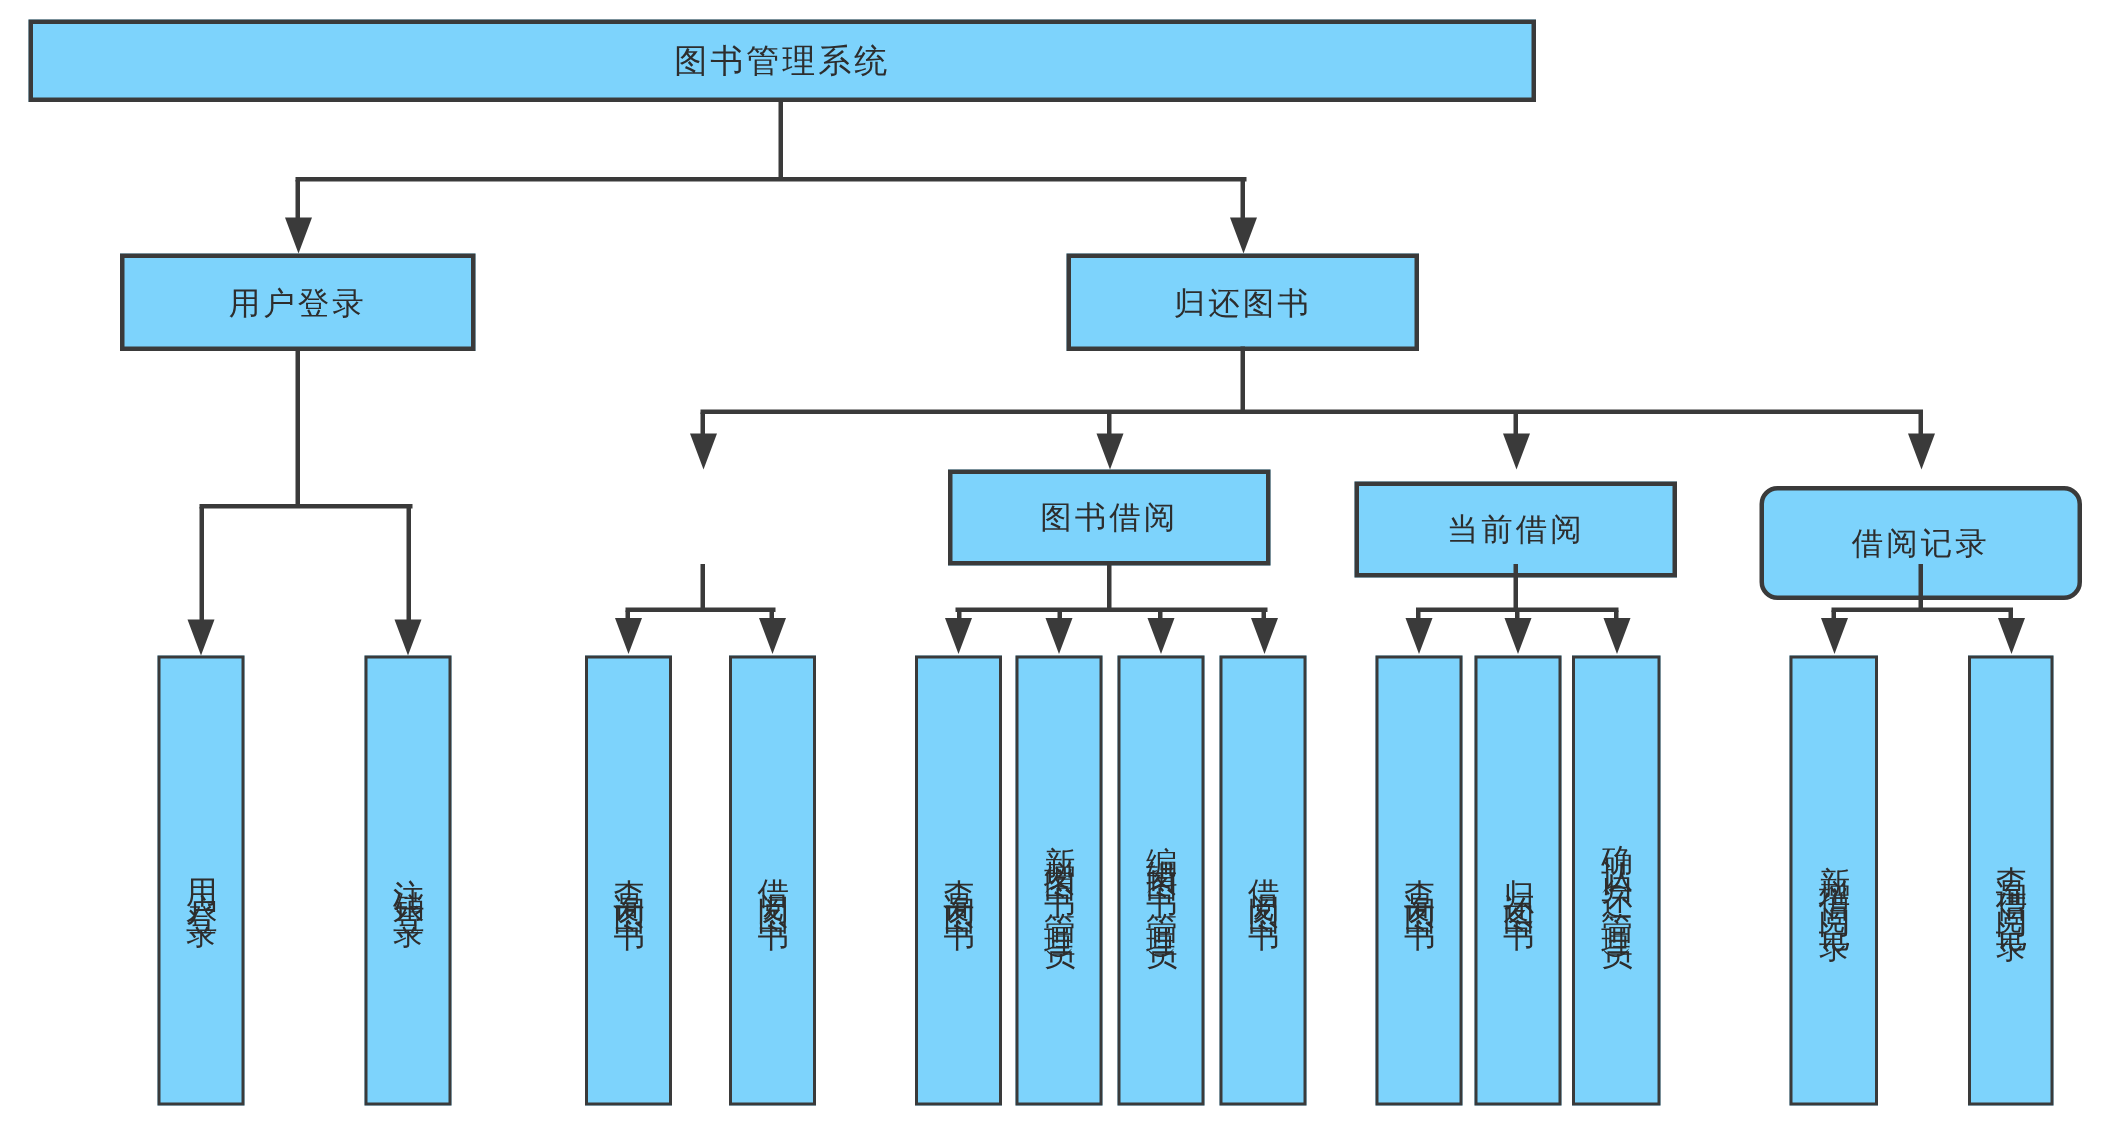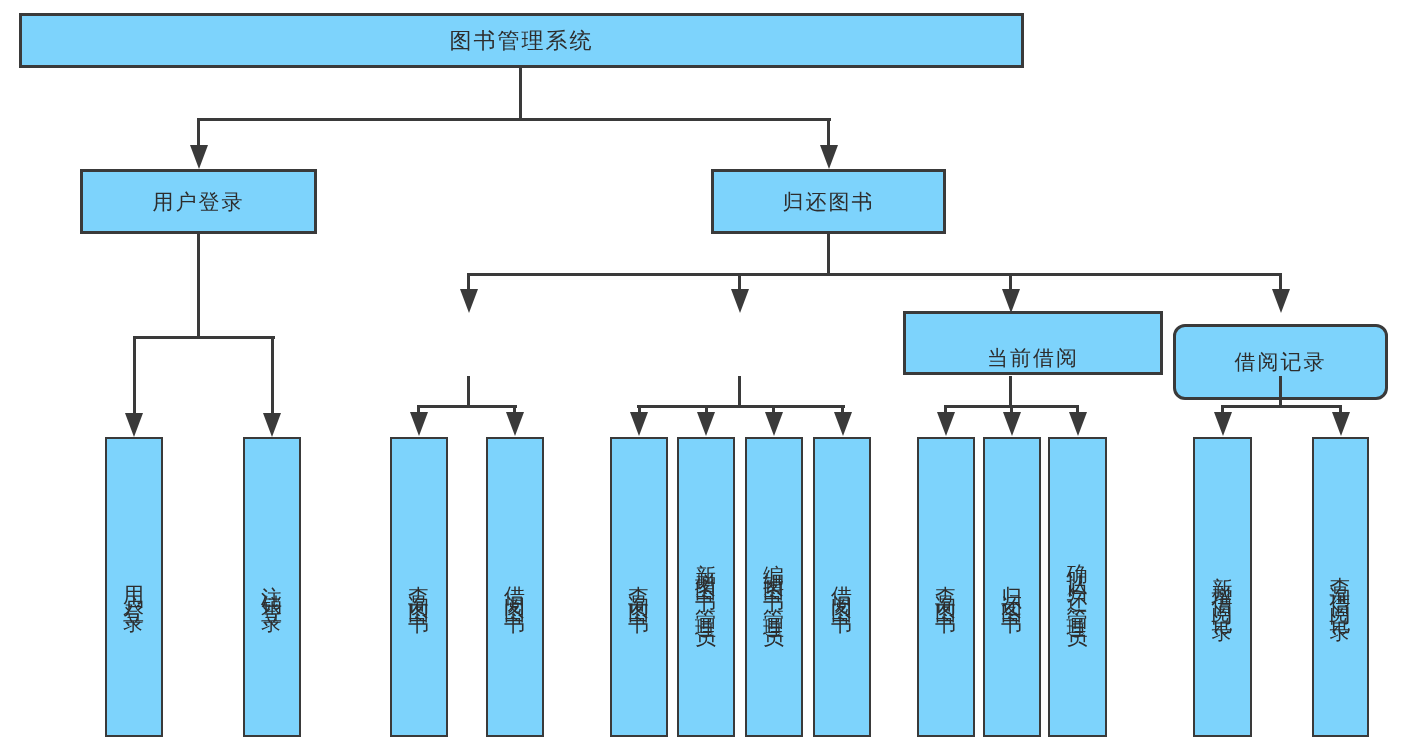--- a/index.html
+++ b/index.html
@@ -64,21 +64,24 @@
     <span class="hlabel rootlabel">图书管理系统</span>
   </div>
 
   <div class="box" style="left:80px;top:169px;width:237px;height:65px;">
     <span class="hlabel">用户登录</span>
   </div>
   <div class="box" style="left:711px;top:169px;width:235px;height:65px;">
     <span class="hlabel">归还图书</span>
   </div>
 
-  <div class="box" style="left:903px;top:311px;width:260px;height:64px;align-items:flex-end;">
+  <div class="box" style="left:632px;top:313px;width:215px;height:64px;">
+    <span class="hlabel">图书借阅</span>
+  </div>
+  <div class="box" style="left:903px;top:321px;width:215px;height:64px;">
     <span class="hlabel">当前借阅</span>
   </div>
   <div class="box" style="left:1173px;top:324px;width:215px;height:76px;border-radius:12px;">
     <span class="hlabel">借阅记录</span>
   </div>
 
   <div class="box leaf" style="left:105px;top:437px;width:58px;height:300px;">
     <span class="vlabel">用户登录</span>
   </div>
   <div class="box leaf" style="left:243px;top:437px;width:58px;height:300px;">

